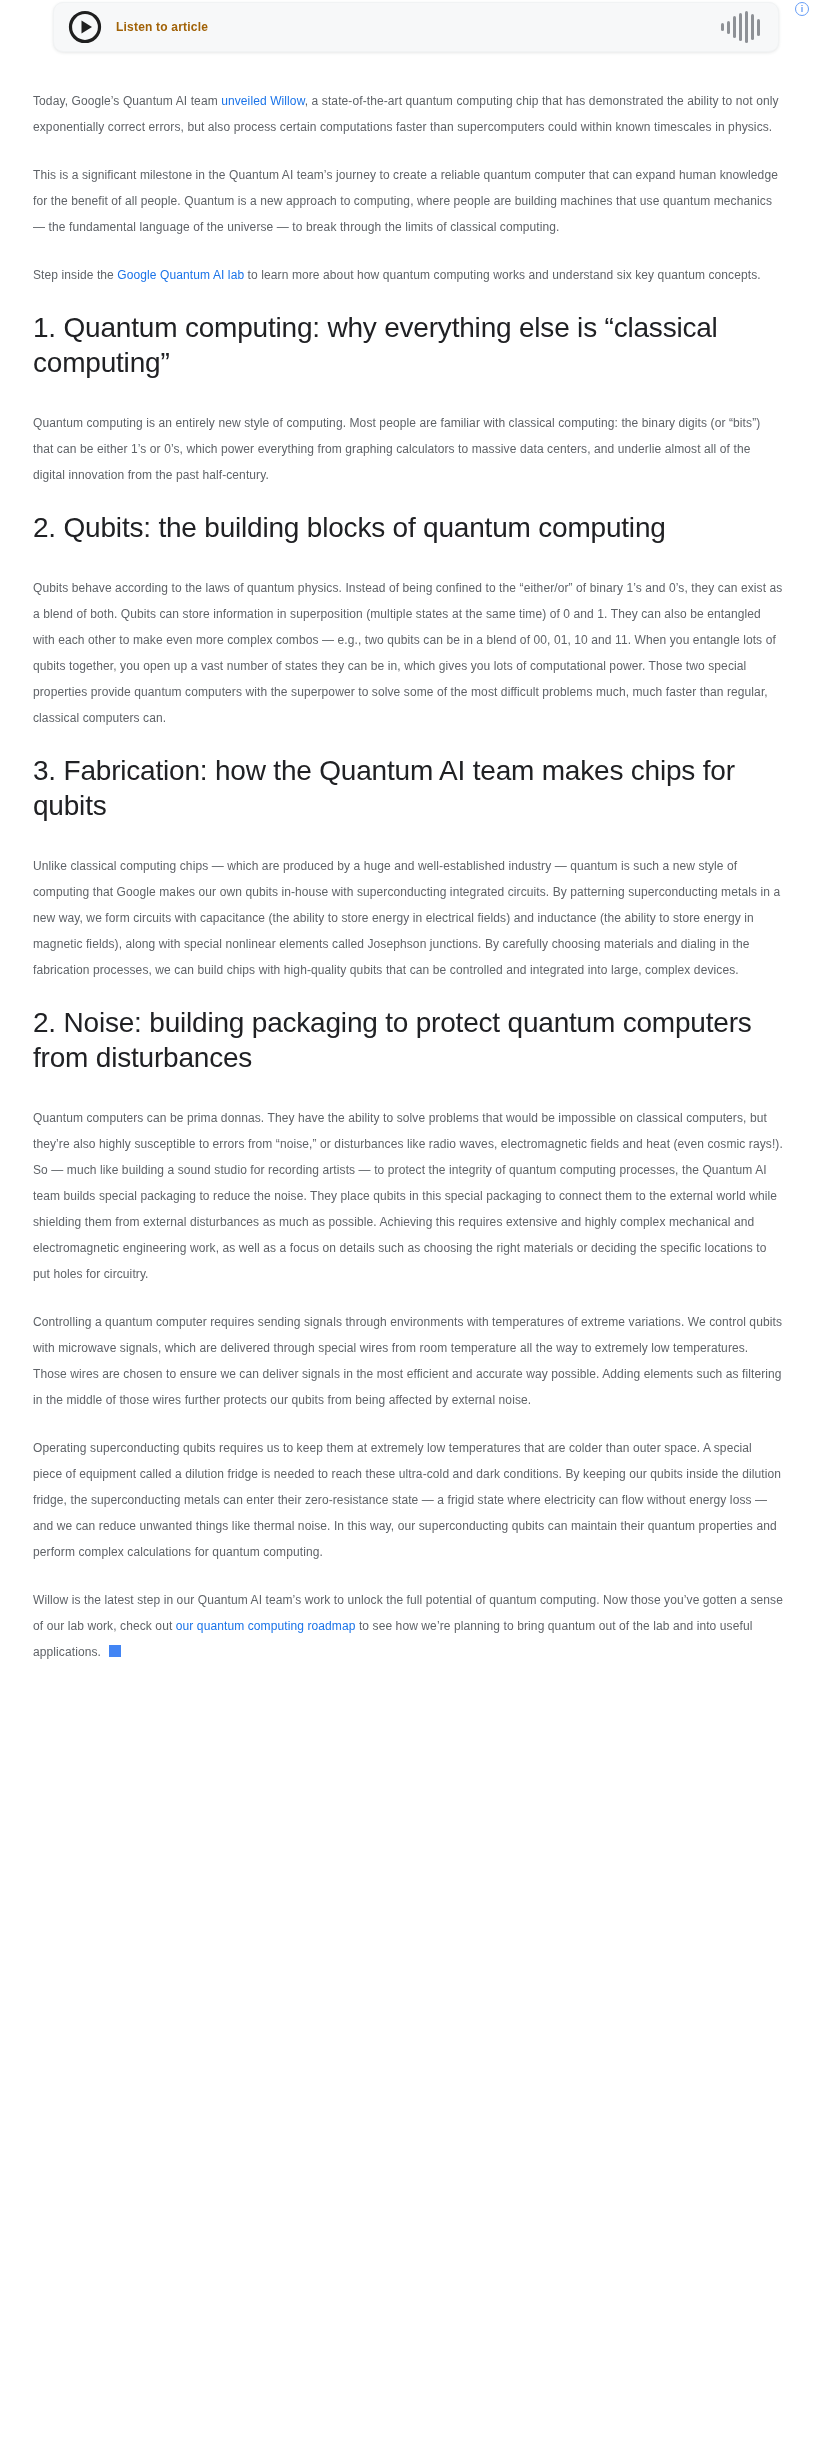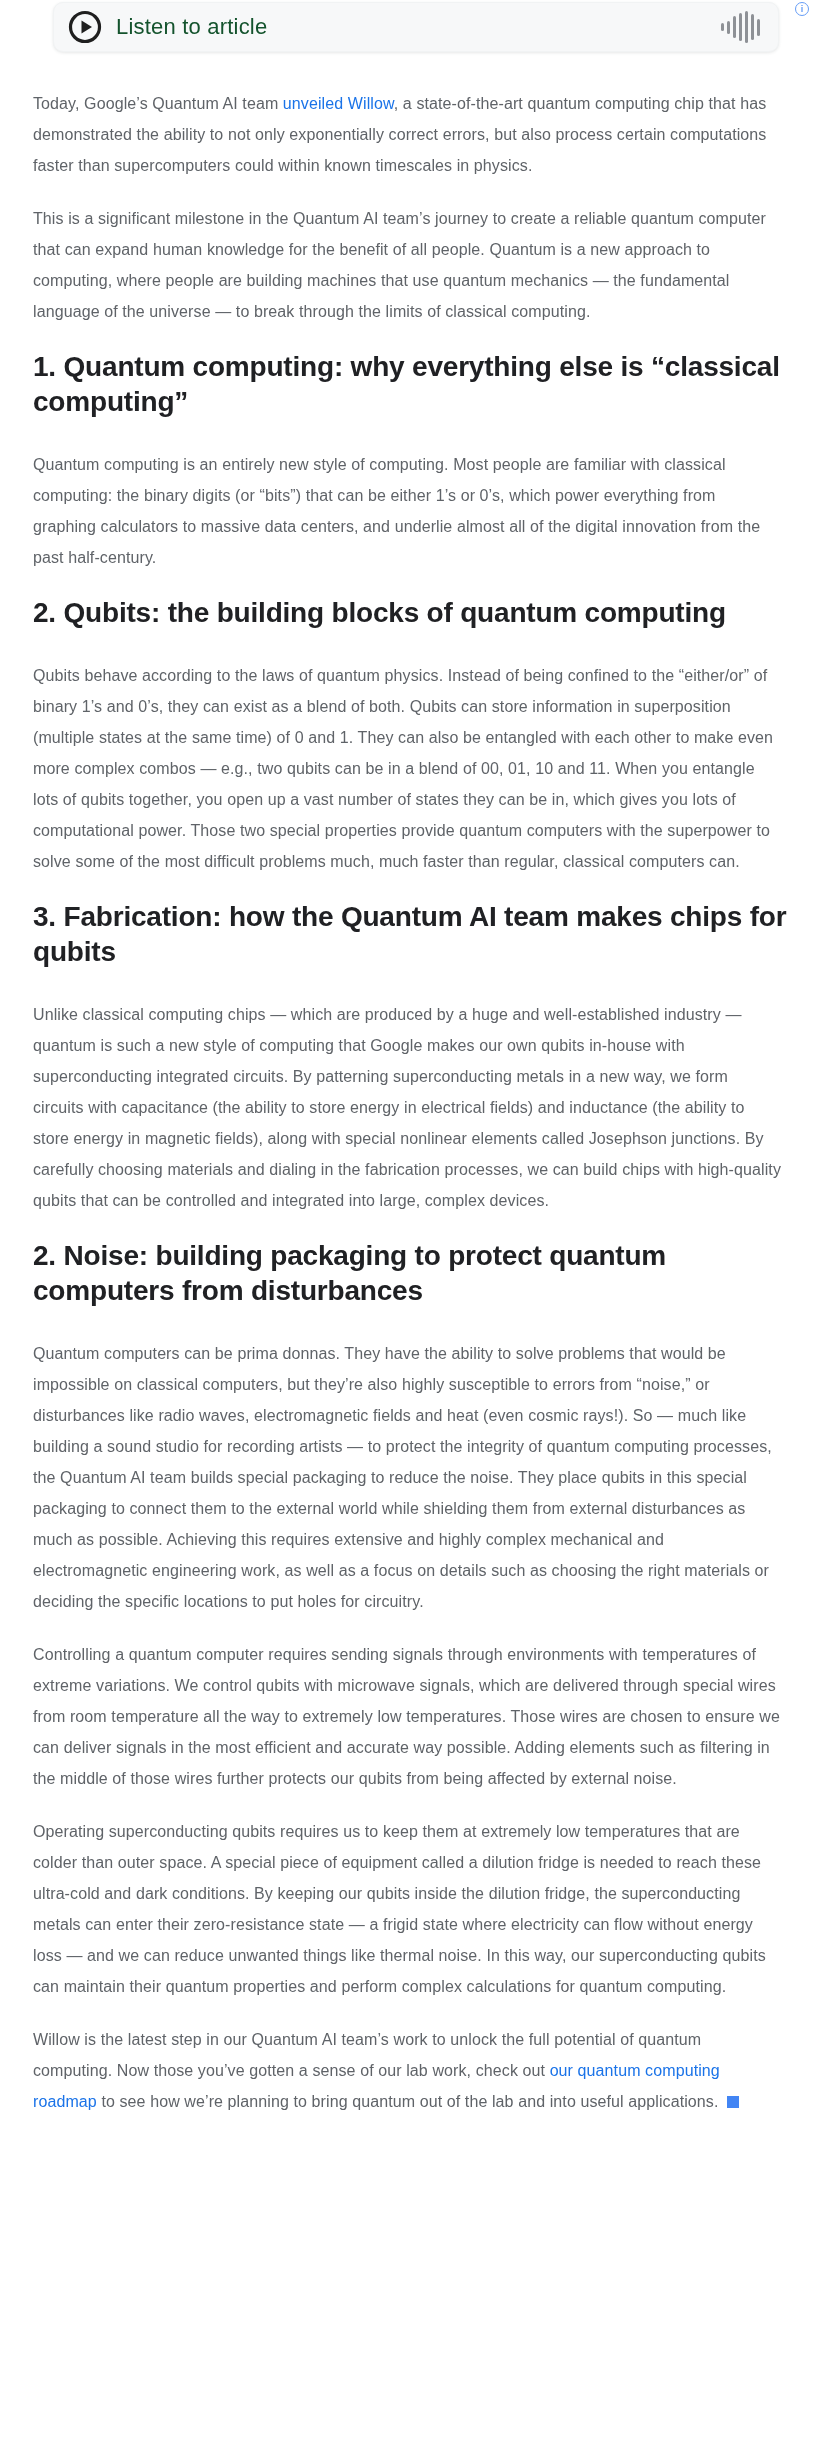--- a/index.html
+++ b/index.html
@@ -33,23 +33,23 @@
   }
   .play-btn {
     width: 34px;
     height: 34px;
     margin-right: 14px;
     flex: 0 0 auto;
     cursor: pointer;
     display: inline-flex;
   }
   .player-label {
-    font-size: 22px;
-    font-weight: 400;
-    color: #14532d;
+    font-size: 12px;
+    font-weight: 700;
+    color: #a16207;
     letter-spacing: .2px;
   }
   .waveform {
     margin-left: auto;
     display: flex;
     align-items: center;
     gap: 3px;
     height: 34px;
   }
   .waveform span {
@@ -77,35 +77,35 @@
     font-size: 9px;
     line-height: 12px;
     text-align: center;
     font-weight: 700;
     cursor: pointer;
     background: #fff;
   }
 
   
   .content p {
-    font-size: 16px;
-    line-height: 31px;
+    font-size: 12px;
+    line-height: 26px;
     letter-spacing: .1px;
     color: #5f6368;
     margin: 0 16px 22px 0;
   }
   .content a {
     color: #1a73e8;
     text-decoration: none;
     cursor: pointer;
   }
   h2.section-heading {
     font-size: 28px;
     line-height: 35px;
-    font-weight: 700;
+    font-weight: 400;
     color: #202124;
     letter-spacing: -0.2px;
     margin: 8px 0 30px 0;
   }
   .end-marker {
     display: inline-block;
     width: 12px;
     height: 12px;
     background: #4285f4;
     margin-left: 8px;
@@ -136,20 +136,21 @@
     </span>
     <span class="info-badge">i</span>
   </div>
 
   <div class="content">
 
     <p><span>Today, Google’s Quantum AI team </span><a href="#">unveiled Willow</a><span>, a state-of-the-art quantum computing chip that has demonstrated the ability to not only exponentially correct errors, but also process certain computations faster than supercomputers could within known timescales in physics.</span></p>
 
     <p>This is a significant milestone in the Quantum AI team’s journey to create a reliable quantum computer that can expand human knowledge for the benefit of all people. Quantum is a new approach to computing, where people are building machines that use quantum mechanics — the fundamental language of the universe — to break through the limits of classical computing.</p>
 
+    <p><span>Step inside the </span><a href="#">Google Quantum AI lab</a><span> to learn more about how quantum computing works and understand six key quantum concepts.</span></p>
 
     <section>
       <h2 class="section-heading">1. Quantum computing: why everything else is “classical computing”</h2>
       <p>Quantum computing is an entirely new style of computing. Most people are familiar with classical computing: the binary digits (or “bits”) that can be either 1’s or 0’s, which power everything from graphing calculators to massive data centers, and underlie almost all of the digital innovation from the past half-century.</p>
     </section>
 
     <section>
       <h2 class="section-heading">2. Qubits: the building blocks of quantum computing</h2>
       <p>Qubits behave according to the laws of quantum physics. Instead of being confined to the “either/or” of binary 1’s and 0’s, they can exist as a blend of both. Qubits can store information in superposition (multiple states at the same time) of 0 and 1. They can also be entangled with each other to make even more complex combos — e.g., two qubits can be in a blend of 00, 01, 10 and 11. When you entangle lots of qubits together, you open up a vast number of states they can be in, which gives you lots of computational power. Those two special properties provide quantum computers with the superpower to solve some of the most difficult problems much, much faster than regular, classical computers can.</p>
     </section>

